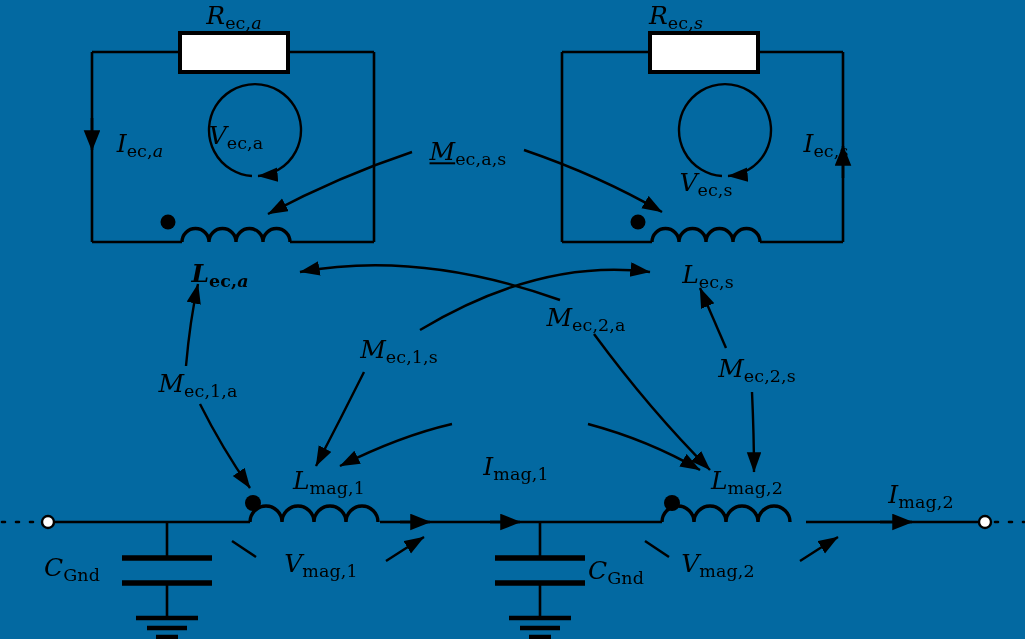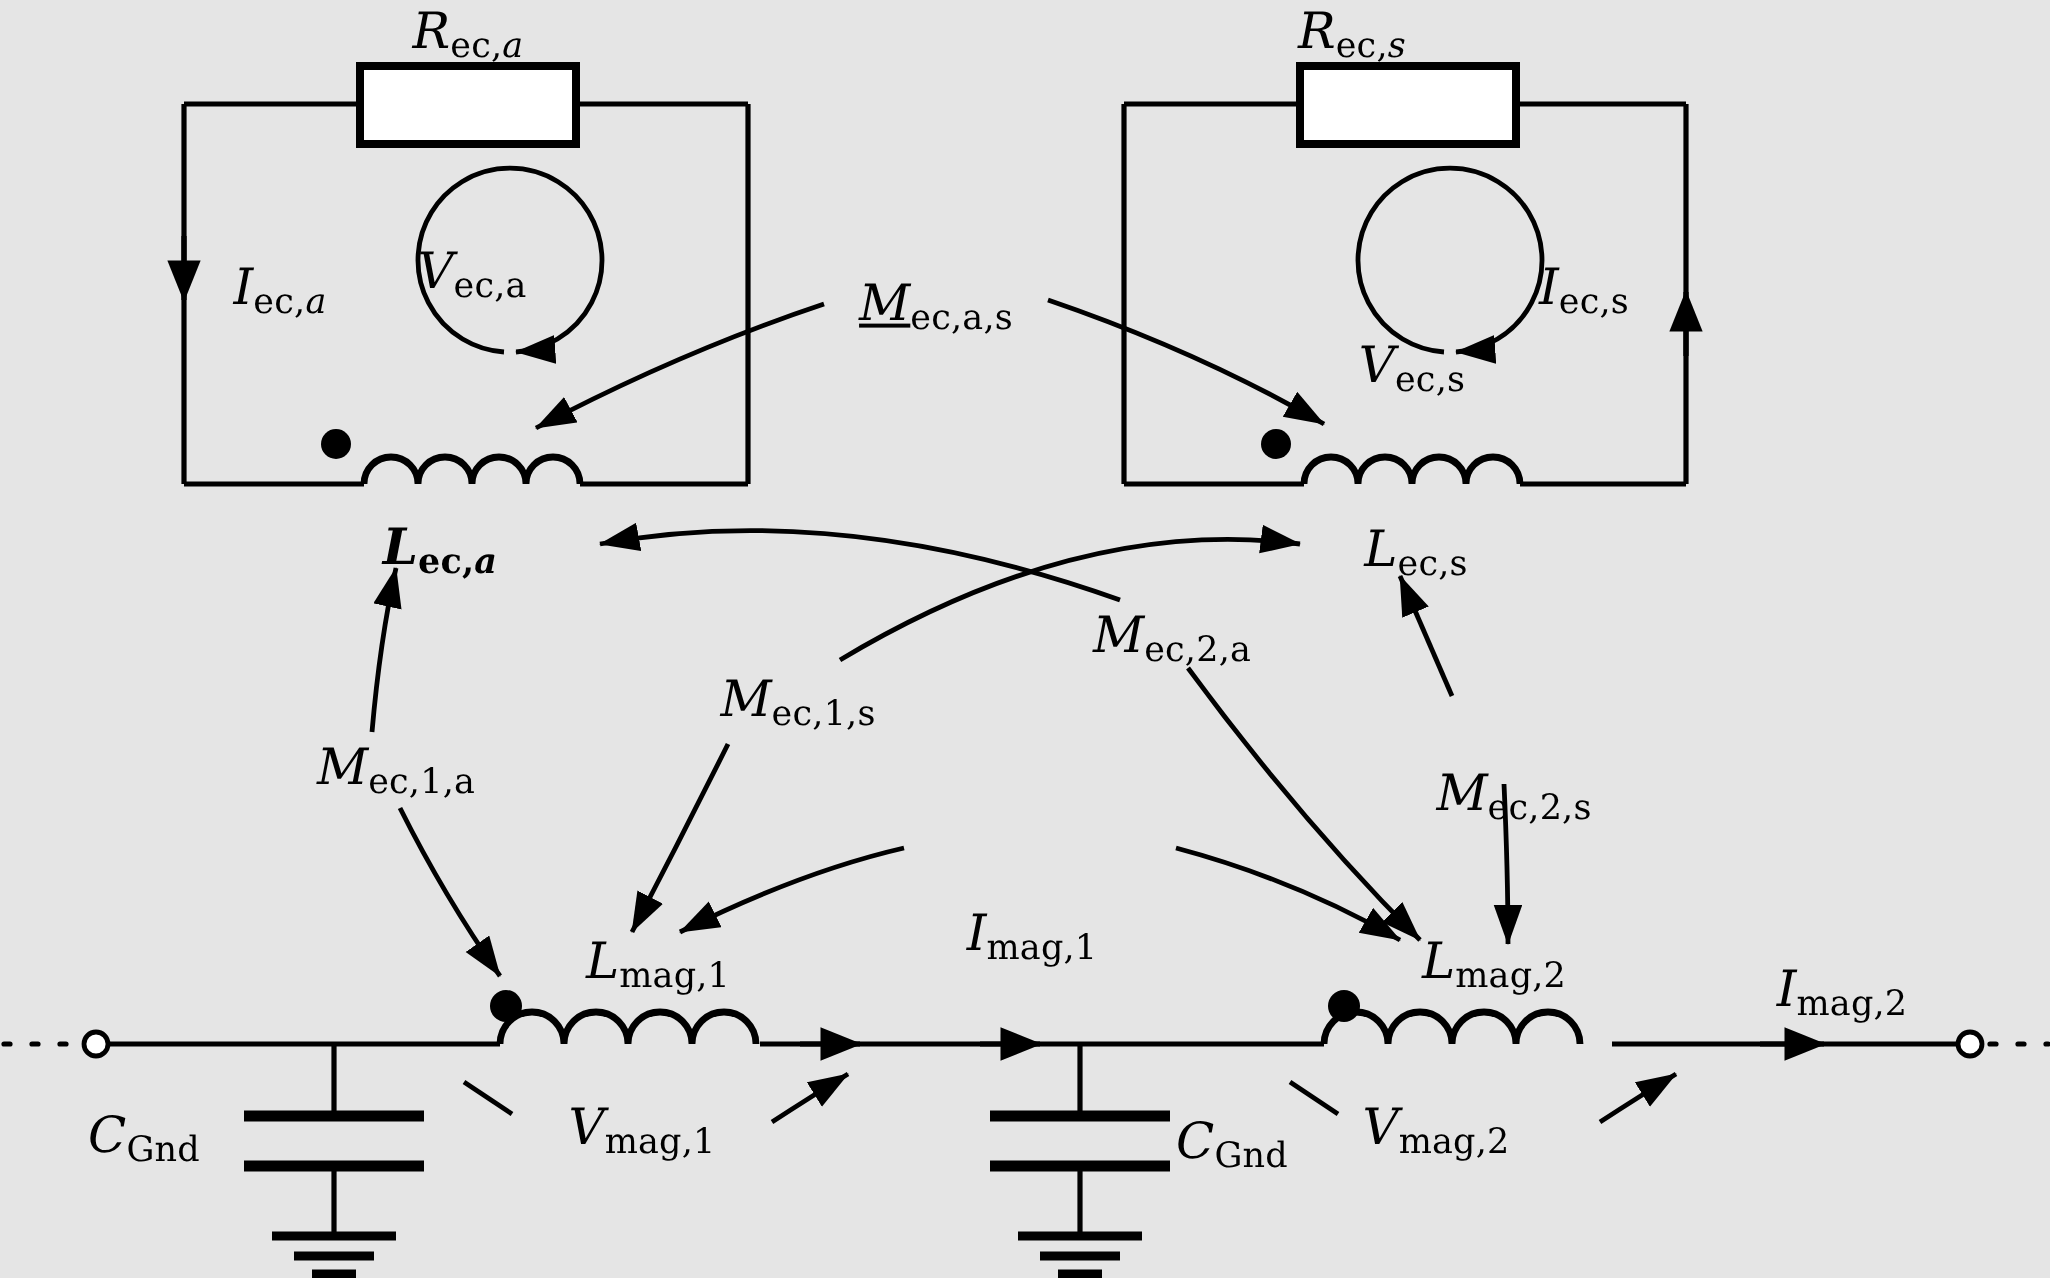--- a/index.html
+++ b/index.html
@@ -4,21 +4,21 @@
 <style>
   html, body {
     margin: 0;
     padding: 0;
     background: #ffffff;
   }
   #canvas {
     position: relative;
     width: 1025px;
     height: 639px;
-    background: #e5e5e5;
+    background: #0369a1;
     overflow: hidden;
     font-family: "DejaVu Serif", "Liberation Serif", serif;
   }
   svg.diagram {
     position: absolute;
     top: 0; left: 0;
     width: 1025px;
     height: 639px;
   }
   .lbl {
@@ -181,21 +181,21 @@
   <div class="lbl" style="left:236px; top:138px;">
     <i>V</i><sub>ec,a</sub>
   </div>
   <div class="lbl" style="left:220px; top:276px;font-weight:bold;">
     <i>L</i><sub>ec,<span class="it">a</span></sub>
   </div>
 
   <div class="lbl" style="left:676px; top:18px;">
     <i>R</i><sub>ec,<span class="it">s</span></sub>
   </div>
-  <div class="lbl" style="left:792px; top:146px;">
+  <div class="lbl" style="left:826px; top:146px;">
     <i>I</i><sub>ec,s</sub>
   </div>
   <div class="lbl" style="left:706px; top:140px;margin-top:45px;">
     <i>V</i><sub>ec,s</sub>
   </div>
   <div class="lbl" style="left:708px; top:277px;">
     <i>L</i><sub>ec,s</sub>
   </div>
 
   <div class="lbl" style="left:468px; top:154px;text-decoration:underline;">
@@ -203,21 +203,21 @@
   </div>
   <div class="lbl" style="left:198px; top:386px;">
     <i>M</i><sub>ec,1,a</sub>
   </div>
   <div class="lbl" style="left:399px; top:352px;">
     <i>M</i><sub>ec,1,s</sub>
   </div>
   <div class="lbl" style="left:586px; top:320px;">
     <i>M</i><sub>ec,2,a</sub>
   </div>
-  <div class="lbl" style="left:757px; top:371px;margin-top:28px;">
+  <div class="lbl" style="left:757px; top:371px;">
     <i>M</i><sub>ec,2,s</sub>
   </div>
 
   <div class="lbl" style="left:72px; top:570px;">
     <i>C</i><sub>Gnd</sub>
   </div>
   <div class="lbl" style="left:329px; top:483px;">
     <i>L</i><sub>mag,1</sub>
   </div>
   <div class="lbl" style="left:321px; top:566px;">

